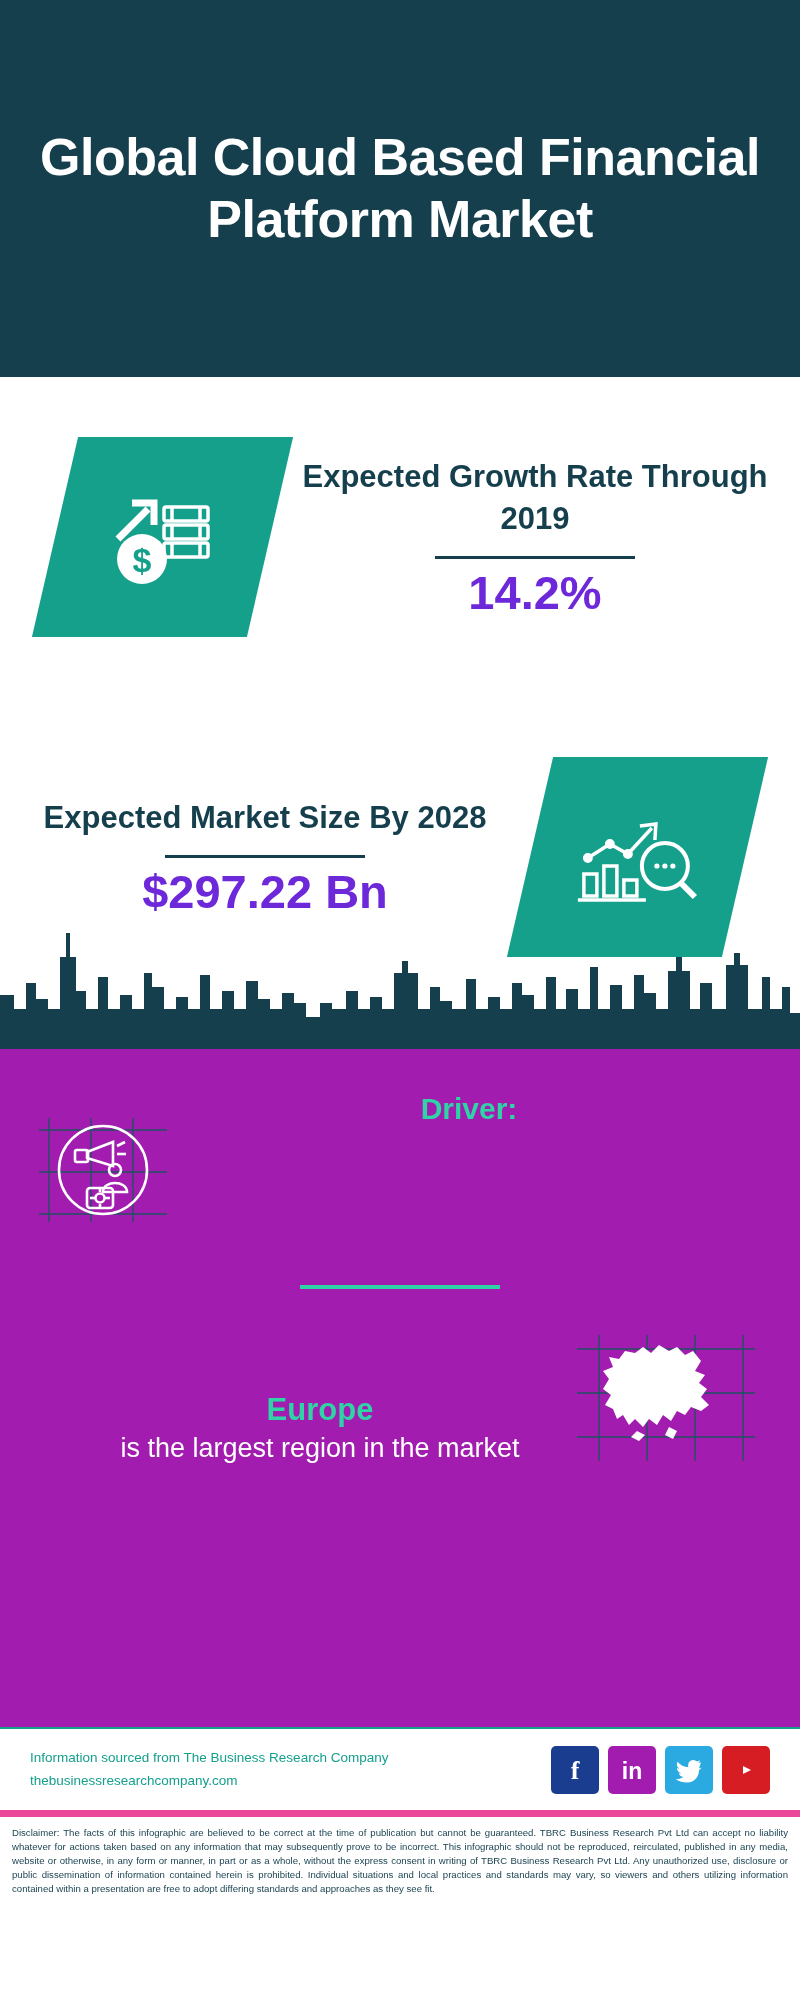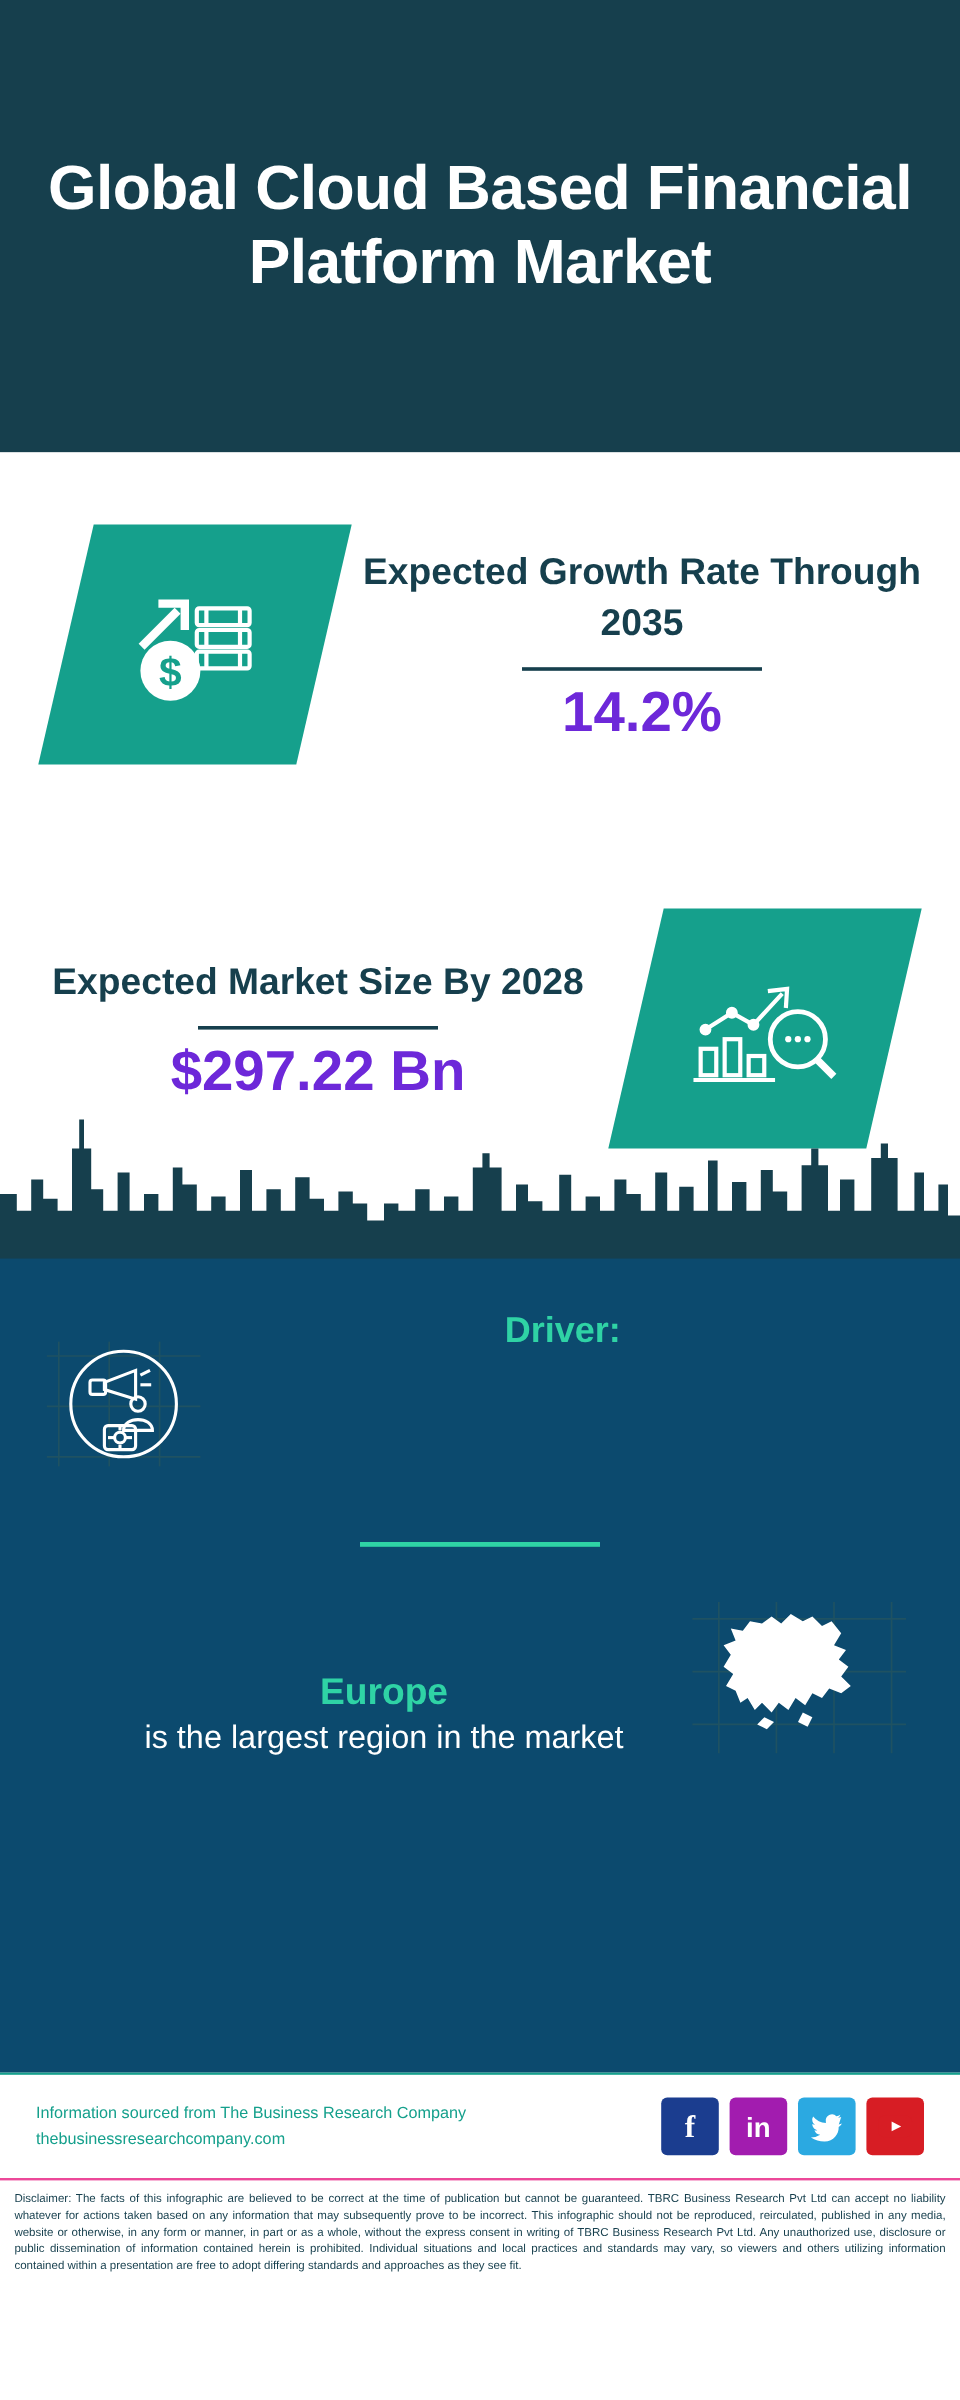--- a/index.html
+++ b/index.html
@@ -69,21 +69,21 @@
   }
   .stat-value {
     color: #6d28d9;
     font-size: 47px;
     font-weight: bold;
     line-height: 1.1;
   }
 
   
   .dark {
-    background: #0c4a6e;
+    background: #a21caf;
     position: relative;
     height: 680px;
   }
   .skyline {
     position: absolute;
     top: -130px;
     left: 0;
     width: 800px;
     height: 132px;
     display: block;
@@ -130,21 +130,21 @@
     font-size: 27px;
     line-height: 1.35;
   }
   .region-map { width: 210px; flex: none; display:flex; justify-content:center;}
 
   
   .footer-bar {
     background: #ffffff;
     height: 90px;
     border-top: 2px solid #15a08c;
-    border-bottom: 2px solid #ec4899;
+    border-bottom: 7px solid #ec4899;
     display: flex;
     align-items: center;
     padding: 0 30px;
   }
   .footer-text { flex: 1; }
   .footer-text div {
     color: #15a08c;
     font-size: 13.5px;
     line-height: 1.65;
   }
@@ -197,21 +197,21 @@
             <line x1="102" y1="48" x2="102" y2="62"></line>
             <line x1="102" y1="66" x2="102" y2="80"></line>
           </g>
 
           <circle cx="44" cy="82" r="25" fill="#ffffff"></circle>
           <text x="44" y="95" font-size="34" font-family="Liberation Sans, sans-serif" font-weight="bold" fill="#15a08c" text-anchor="middle">$</text>
         </svg>
       </div>
     </div>
     <div class="stat-text">
-      <div class="stat-title">Expected Growth Rate Through 2035</div>
+      <div class="stat-title">Expected Growth Rate Through 2019</div>
       <div class="rule"></div>
       <div class="stat-value">14.2%</div>
     </div>
   </div>
 
   <div class="stat-row">
     <div class="stat-text" style="padding-left:16px;">
       <div class="stat-title">Expected Market Size By 2028</div>
       <div class="rule"></div>
       <div class="stat-value">$297.22 Bn</div>

